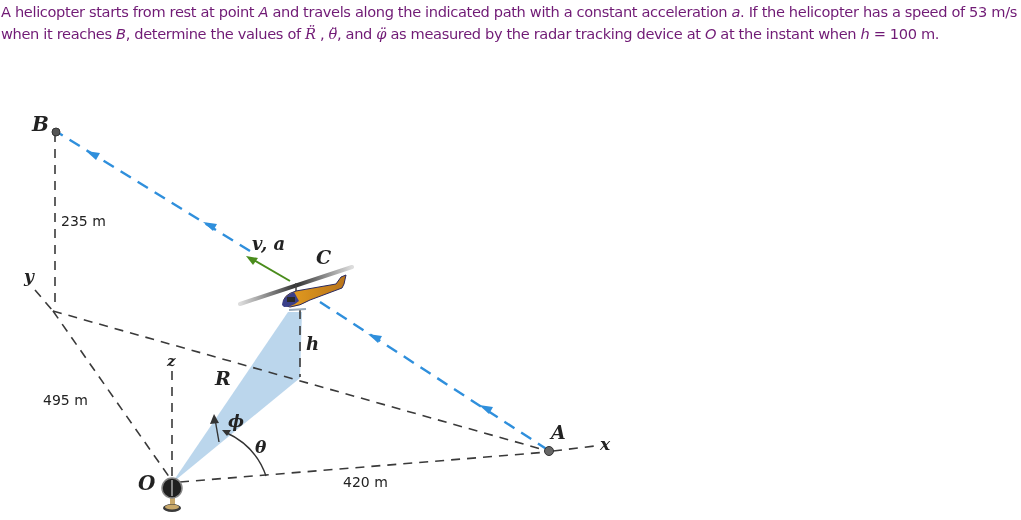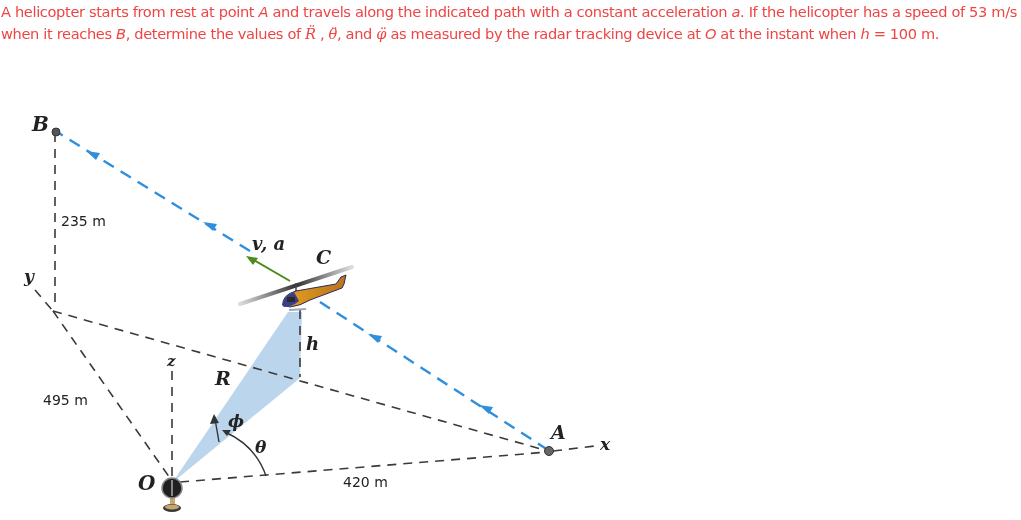--- a/index.html
+++ b/index.html
@@ -1,20 +1,20 @@
 <!DOCTYPE html>
 <html><head>
 <meta charset="utf-8">
 <style>
   html, body { margin:0; padding:0; background:#ffffff; }
   body { width:1021px; height:520px; position:relative; overflow:hidden; font-family:"DejaVu Sans", sans-serif; }
   .problem {
     position:absolute; left:0; top:0; width:1021px;
     font-family:"DejaVu Sans", sans-serif; font-size:14.6px; line-height:22px;
-    color:#ef4444; letter-spacing:-0.35px;
+    color:#701a75; letter-spacing:-0.35px;
   }
   .problem p { margin:0; padding:1px 0 0 1px; }
   .problem i { font-style:italic; }
   .sym { font-family:"DejaVu Serif", serif; font-style:italic; }
   .figure { position:absolute; left:0; top:0; width:1021px; height:520px; }
   .lbl-serif { font-family:"DejaVu Serif", serif; font-style:italic; font-weight:bold; fill:#222; }
   .lbl-sans { font-family:"DejaVu Sans", sans-serif; fill:#222; }
 </style>
 </head>
 <body>

